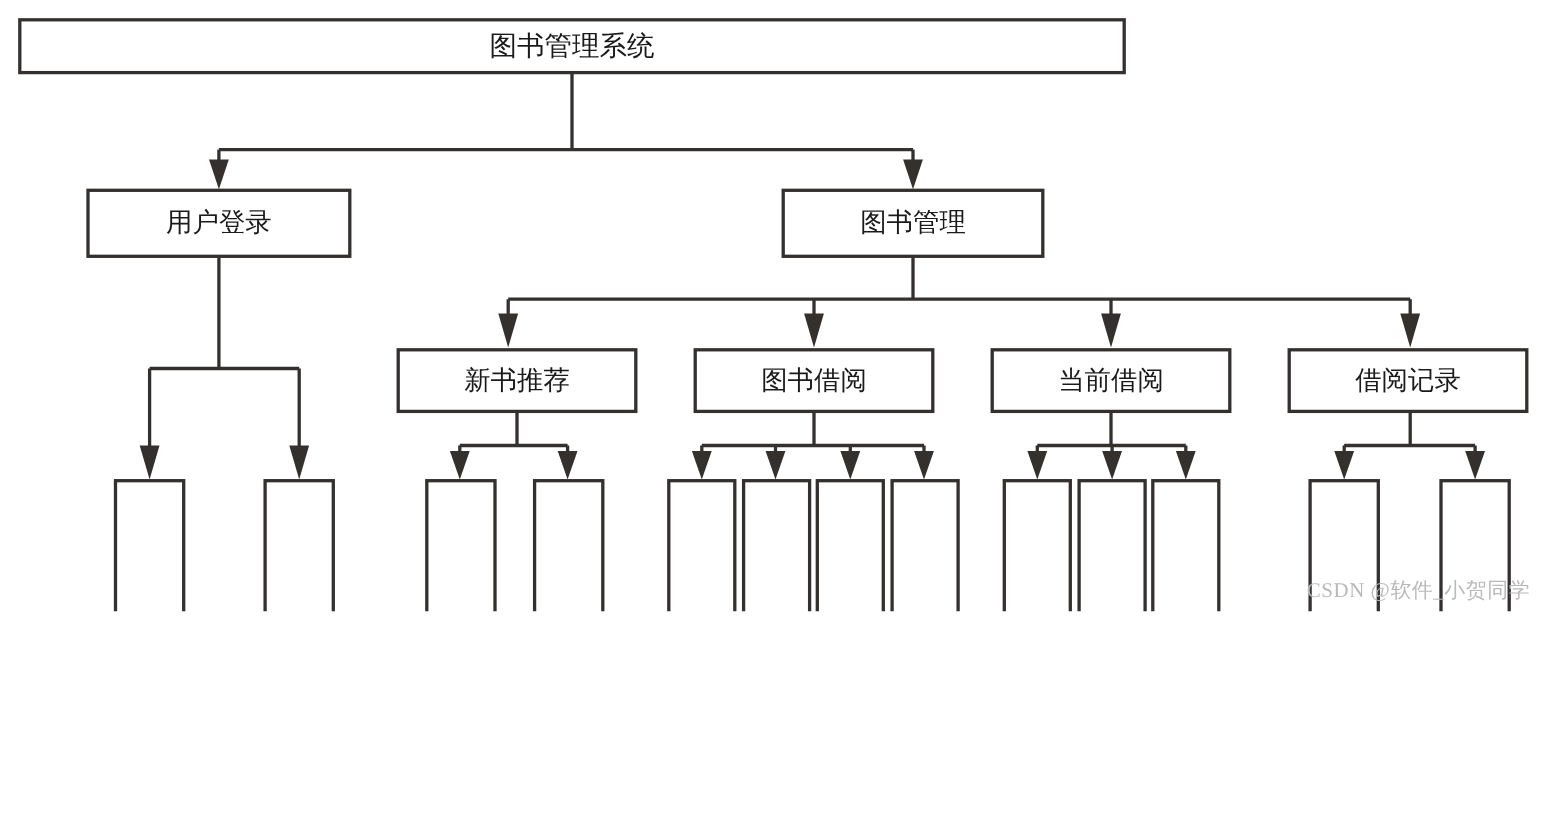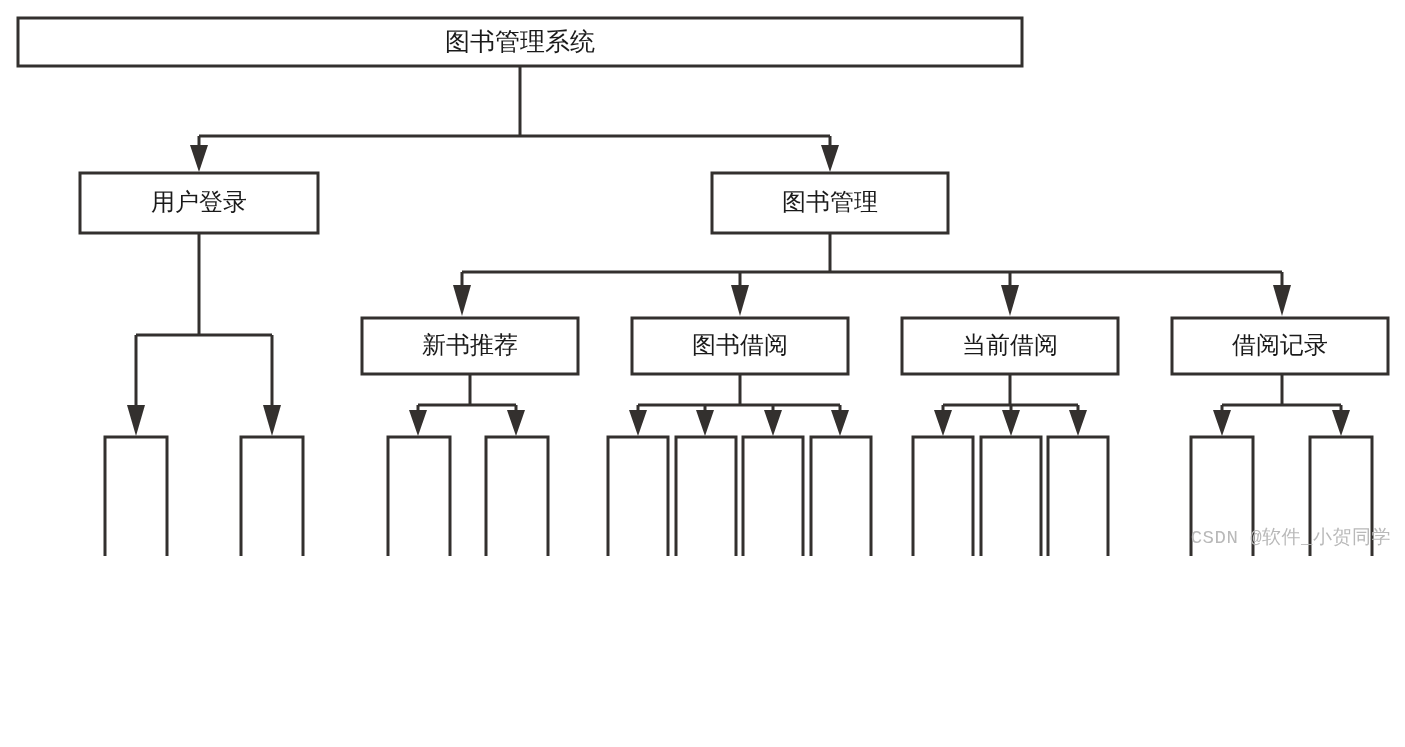--- a/index.html
+++ b/index.html
@@ -65,21 +65,21 @@
     text-orientation: upright;
     letter-spacing: 1px;
     white-space: nowrap;
     text-align: center;
     pointer-events: none;
   }
   .watermark {
     position: absolute;
     right: 14px;
     bottom: 6px;
-    font-family: Liberation Mono, monospace;
+    font-family: Liberation Serif, serif;
     font-size: 19px;
     color: #b9b9b9;
     letter-spacing: 0.5px;
     white-space: nowrap;
   }
 </style>
 </head>
 <body>
 
 <div id="diagram-root">

